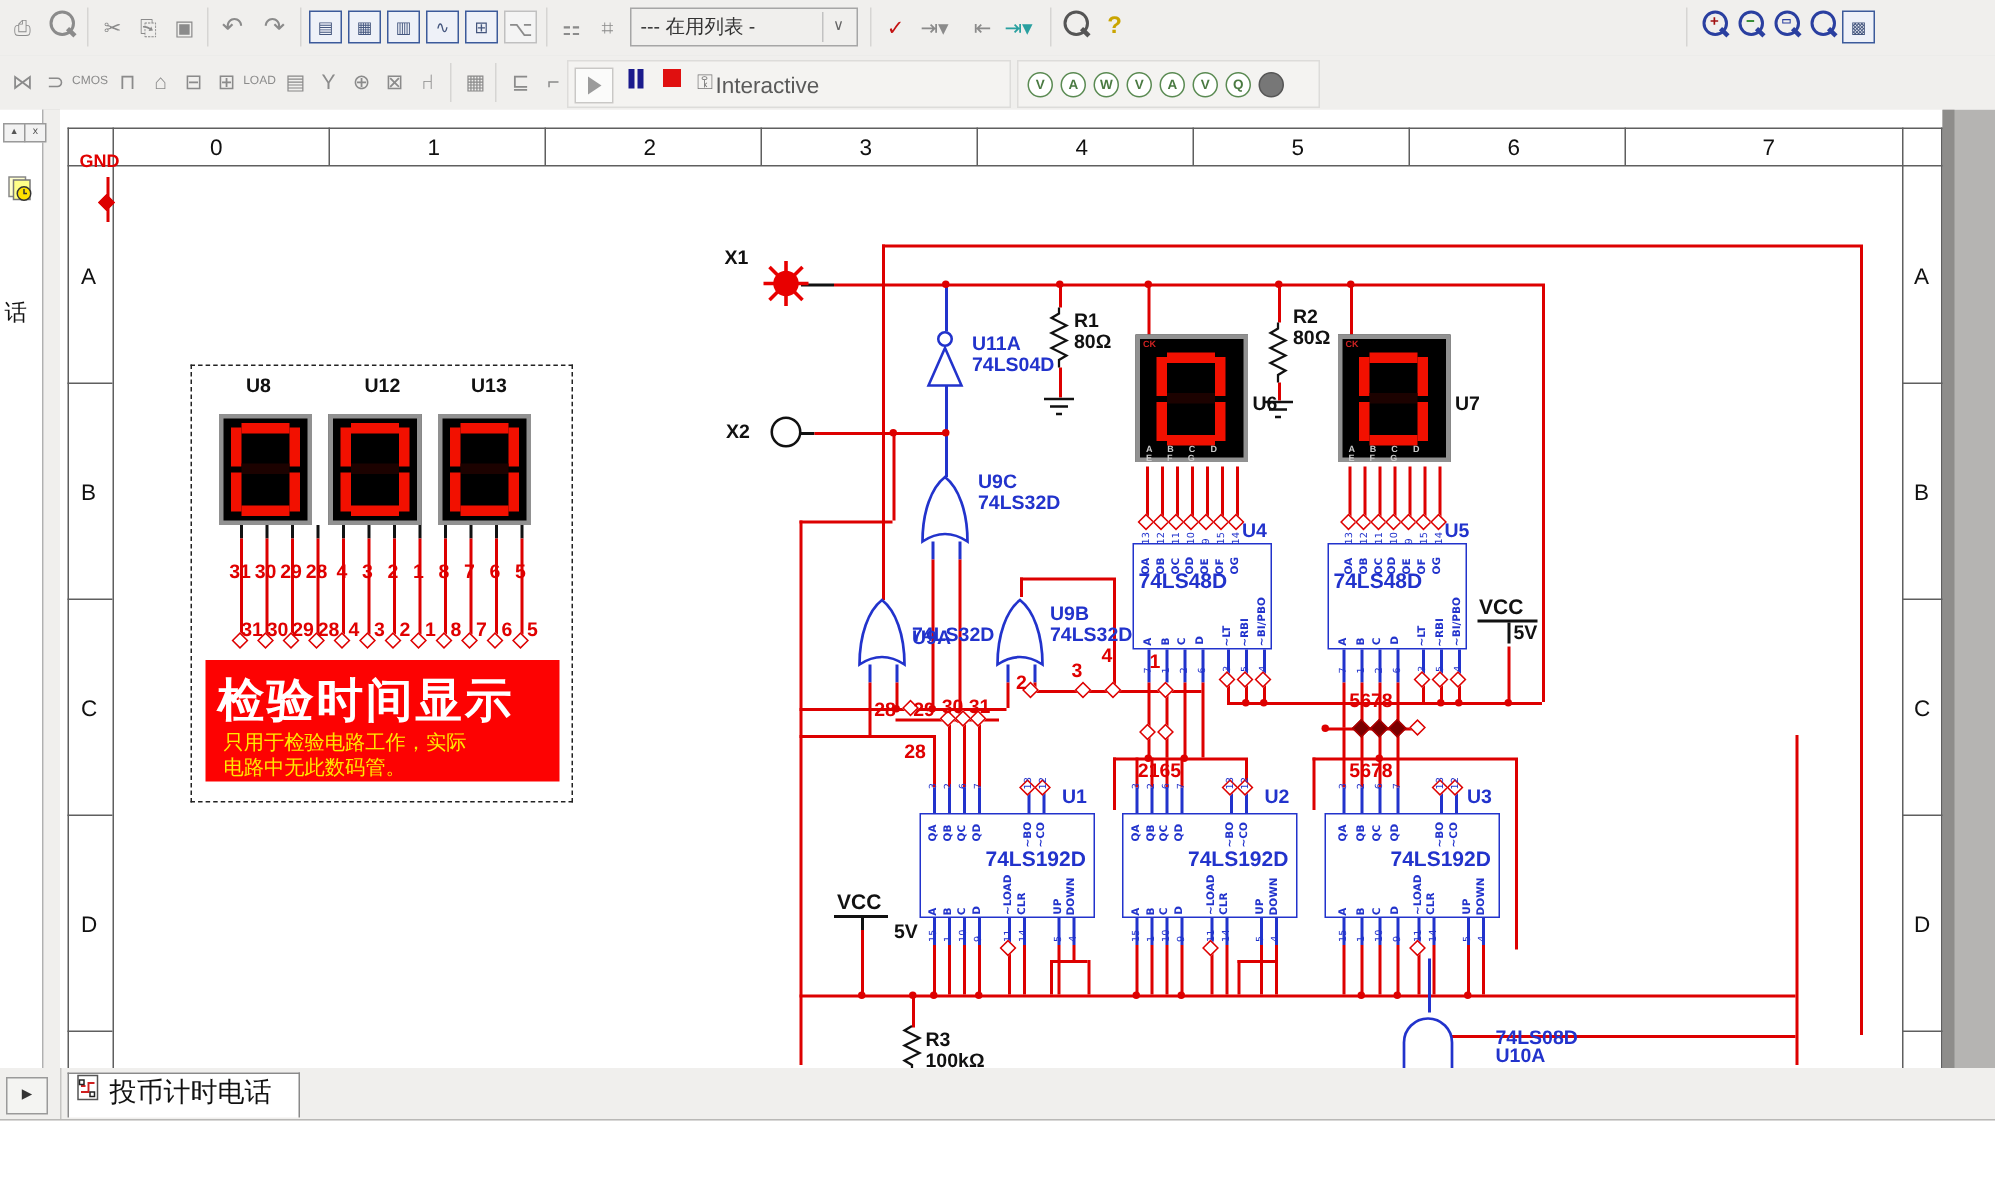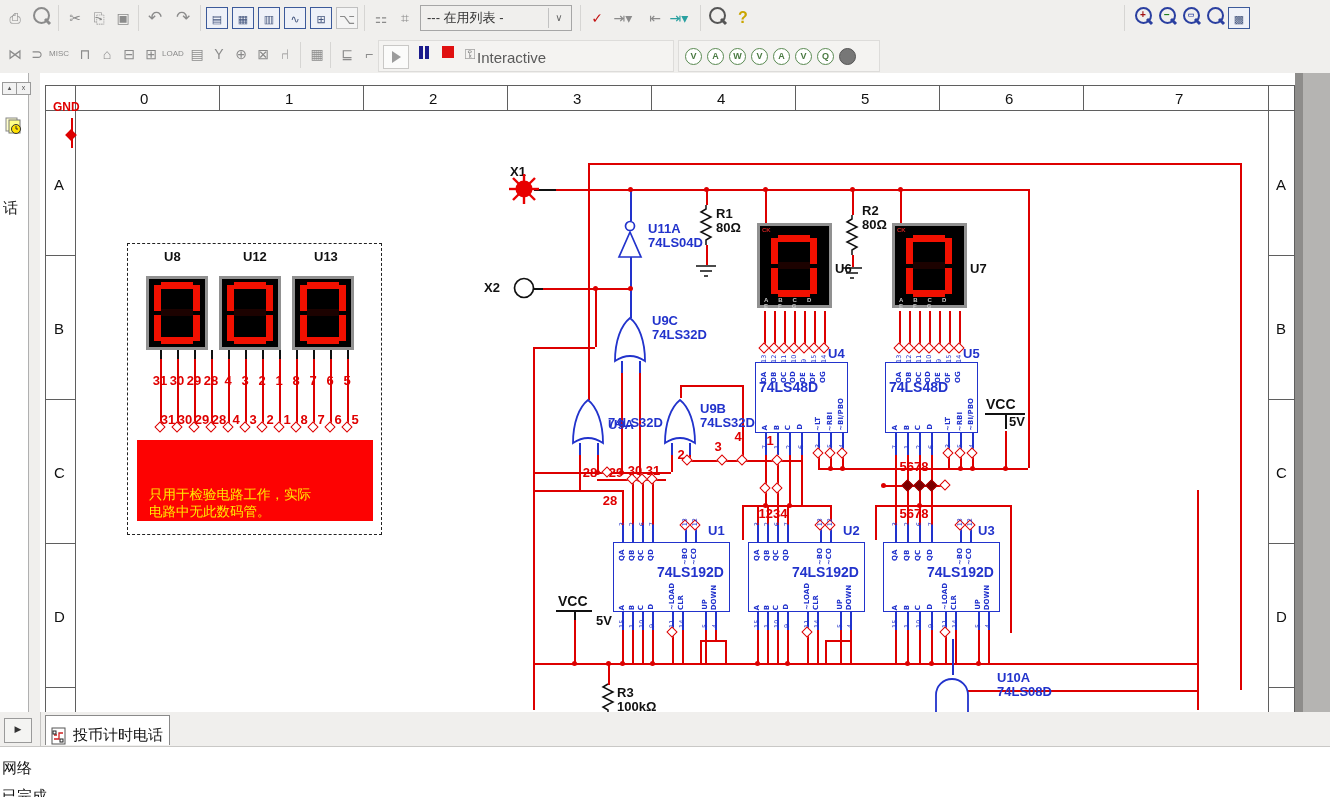--- a/index.html
+++ b/index.html
@@ -63,21 +63,21 @@
 .nl{position:absolute;font-size:13px;font-weight:bold;color:#e00000;width:22px;text-align:center;margin-left:-11px;white-space:nowrap;}
 .dash{position:absolute;border:1.6px dashed #222;}
 .redbox{position:absolute;background:#fd0202;}
 .redbox .tt{position:absolute;left:8px;top:6px;font-size:31px;font-weight:bold;color:#fff;letter-spacing:2px;font-family:"Liberation Serif",serif;}
 .redbox .y1{position:absolute;left:12px;top:46px;font-size:13.5px;color:#ffe800;}
 .redbox .y2{position:absolute;left:12px;top:63px;font-size:13.5px;color:#ffe800;}
 
 .tabbar{position:absolute;left:0;top:712px;width:1330px;height:34px;background:#f0efed;border-bottom:1px solid #b9b8b6;}
 .tabscroll{position:absolute;left:4px;top:6px;width:26px;height:23px;border:1px solid #9a9a9a;background:#f4f4f2;text-align:center;line-height:21px;font-size:9px;color:#333;}
 .tabdiv{position:absolute;left:40px;top:0;width:1px;height:34px;background:#c6c5c3;}
-.tab{position:absolute;left:45px;top:3px;height:29px;background:#fff;border:1px solid #8a8a8a;border-bottom:none;display:flex;align-items:flex-end;padding:0 6px 0 4px;font-size:15px;color:#111;}
+.tab{position:absolute;left:45px;top:3px;height:29px;background:#fff;border:1px solid #8a8a8a;border-bottom:none;display:flex;align-items:flex-start;padding:0 18px 0 4px;font-size:18px;color:#111;}
 .status{position:absolute;left:0;top:746px;width:1330px;height:51px;background:#fff;border-top:1px solid #c9c8c6;font-size:15px;color:#111;}
 svg{position:absolute;overflow:visible;}
 </style>
 </head>
 <body>
 
 <div class="app">
 
 <div class="tb tb1">
   <span class="tbi" style="left:4px">⎙</span>
@@ -115,21 +115,21 @@
   <span class="tbi" style="left:1132px"><span class="mag"><b>+</b><i></i></span></span>
   <span class="tbi" style="left:1156px"><span class="mag"><b style="color:#157a15">−</b><i></i></span></span>
   <span class="tbi" style="left:1180px"><span class="mag"><b style="color:#2a3fa0;font-size:7px">▭</b><i></i></span></span>
   <span class="tbi" style="left:1204px"><span class="mag"><i></i></span></span>
   <span class="tbi tgl" style="left:1228px">▩</span>
 </div>
 
 <div class="tb tb2">
   <span class="tbi" style="left:4px">⋈</span>
   <span class="tbi" style="left:26px">⊃</span>
-  <span class="tbi" style="left:48px;font-size:8px">MISC</span>
+  <span class="tbi" style="left:48px;font-size:8px">CMOS</span>
   <span class="tbi" style="left:74px">⊓</span>
   <span class="tbi" style="left:96px">⌂</span>
   <span class="tbi" style="left:118px">⊟</span>
   <span class="tbi" style="left:140px">⊞</span>
   <span class="tbi" style="left:162px;font-size:8px">LOAD</span>
   <span class="tbi" style="left:186px">▤</span>
   <span class="tbi" style="left:208px">Y</span>
   <span class="tbi" style="left:230px">⊕</span>
   <span class="tbi" style="left:252px">⊠</span>
   <span class="tbi" style="left:274px">⑁</span>
@@ -571,25 +571,26 @@
         <span class="nl" style="left:179px;top:339px">28</span>
         <span class="nl" style="left:196px;top:339px">4</span>
         <span class="nl" style="left:213px;top:339px">3</span>
         <span class="nl" style="left:230px;top:339px">2</span>
         <span class="nl" style="left:247px;top:339px">1</span>
         <span class="nl" style="left:264px;top:339px">8</span>
         <span class="nl" style="left:281px;top:339px">7</span>
         <span class="nl" style="left:298px;top:339px">6</span>
         <span class="nl" style="left:315px;top:339px">5</span>
     <div class="redbox" style="left:97px;top:367px;width:236px;height:81px">
+      <span class="tt">检验时间显示</span>
       <span class="y1">只用于检验电路工作，实际</span>
       <span class="y2">电路中无此数码管。</span>
     </div>
 
-    <span class="t" style="left:470px;top:91px">X1</span>
+    <span class="t" style="left:443px;top:91px">X1</span>
     <svg style="left:468px;top:100px" width="32" height="32">
           <g stroke="#e80000" stroke-width="2.4">
             <line x1="16" y1="1" x2="16" y2="31"></line>
             <line x1="1" y1="16" x2="31" y2="16"></line>
             <line x1="5" y1="5" x2="27" y2="27"></line>
             <line x1="5" y1="27" x2="27" y2="5"></line>
           </g>
           <circle cx="16" cy="16" r="8.5" fill="#e80000"></circle>
         </svg>
     <span class="t" style="left:444px;top:207px">X2</span>
@@ -614,21 +615,21 @@
     <span class="t cb" style="left:568px;top:344px">U9A</span>
     <span class="t cb" style="left:568px;top:342px">74LS32D</span>
     <svg style="left:622px;top:324px" width="36" height="48">
           <path d="M3 46 Q18 36 33 46 C33 26 27 10 18 3 C9 10 3 26 3 46 Z" fill="#fff" stroke="#2233cc" stroke-width="1.8"></path>
         </svg>
     <span class="t cb" style="left:660px;top:328px">U9B</span>
     <span class="t cb" style="left:660px;top:342px">74LS32D</span>
     <svg style="left:892px;top:602px" width="40" height="40">
           <path d="M4 40 L4 20 A16 16 0 0 1 36 20 L36 40" fill="#fff" stroke="#2233cc" stroke-width="1.8"></path>
         </svg>
-    <span class="t cb" style="left:957px;top:597px">U10A</span>
+    <span class="t cb" style="left:957px;top:623px">U10A</span>
     <span class="t cb" style="left:957px;top:611px">74LS08D</span>
 
     <svg style="left:659px;top:132px" width="14" height="40">
           <polyline points="7,0 7,4 2,7 12,12 2,17 12,22 2,27 12,32 7,35 7,40" fill="none" stroke="#111" stroke-width="1.5"></polyline>
         </svg>
     <span class="t" style="left:676px;top:133px">R1</span>
     <span class="t" style="left:676px;top:147px">80Ω</span>
     <svg style="left:655px;top:192px" width="22" height="13">
           <path d="M1 1 H21 M5 6 H17 M9 11 H13" stroke="#111" stroke-width="1.6"></path>
         </svg>
@@ -925,38 +926,34 @@
 
     <span class="nl" style="left:550px;top:392px">28</span>
     <span class="nl" style="left:576px;top:392px">29</span>
     <span class="nl" style="left:595px;top:390px">30</span>
     <span class="nl" style="left:613px;top:390px">31</span>
     <span class="nl" style="left:641px;top:374px">2</span>
     <span class="nl" style="left:678px;top:366px">3</span>
     <span class="nl" style="left:698px;top:356px">4</span>
     <span class="nl" style="left:730px;top:360px">1</span>
     <span class="nl" style="left:570px;top:420px">28</span>
-    <span class="nl" style="left:733px;top:433px;width:40px;margin-left:-20px">1234</span>
+    <span class="nl" style="left:733px;top:433px;width:40px;margin-left:-20px">2165</span>
     <span class="nl" style="left:874px;top:386px;width:40px;margin-left:-20px">5678</span>
     <span class="nl" style="left:874px;top:433px;width:40px;margin-left:-20px">5678</span>
   </div>
 </div>
 
 <div class="tabbar">
   <span class="tabscroll">▶</span>
   <i class="tabdiv"></i>
   <div class="tab">
     <svg width="18" height="18" style="position:static;margin-right:5px">
           <rect x="2" y="1" width="13" height="16" fill="#fff" stroke="#555"></rect>
           <path d="M4 12 H9 V6 H13 M4 8 H7" stroke="#d02020" fill="none" stroke-width="1.3"></path>
           <rect x="3" y="4" width="3" height="3" fill="none" stroke="#222"></rect>
           <rect x="10" y="12" width="3" height="3" fill="none" stroke="#222"></rect>
         </svg>
     <span>投币计时电话</span>
   </div>
 </div>
 
-<div class="status">
-  <div style="position:absolute;left:2px;top:12px">网络</div>
-  <div style="position:absolute;left:2px;top:40px">已完成</div>
+
 </div>
 
-</div>
-
 </body></html>

